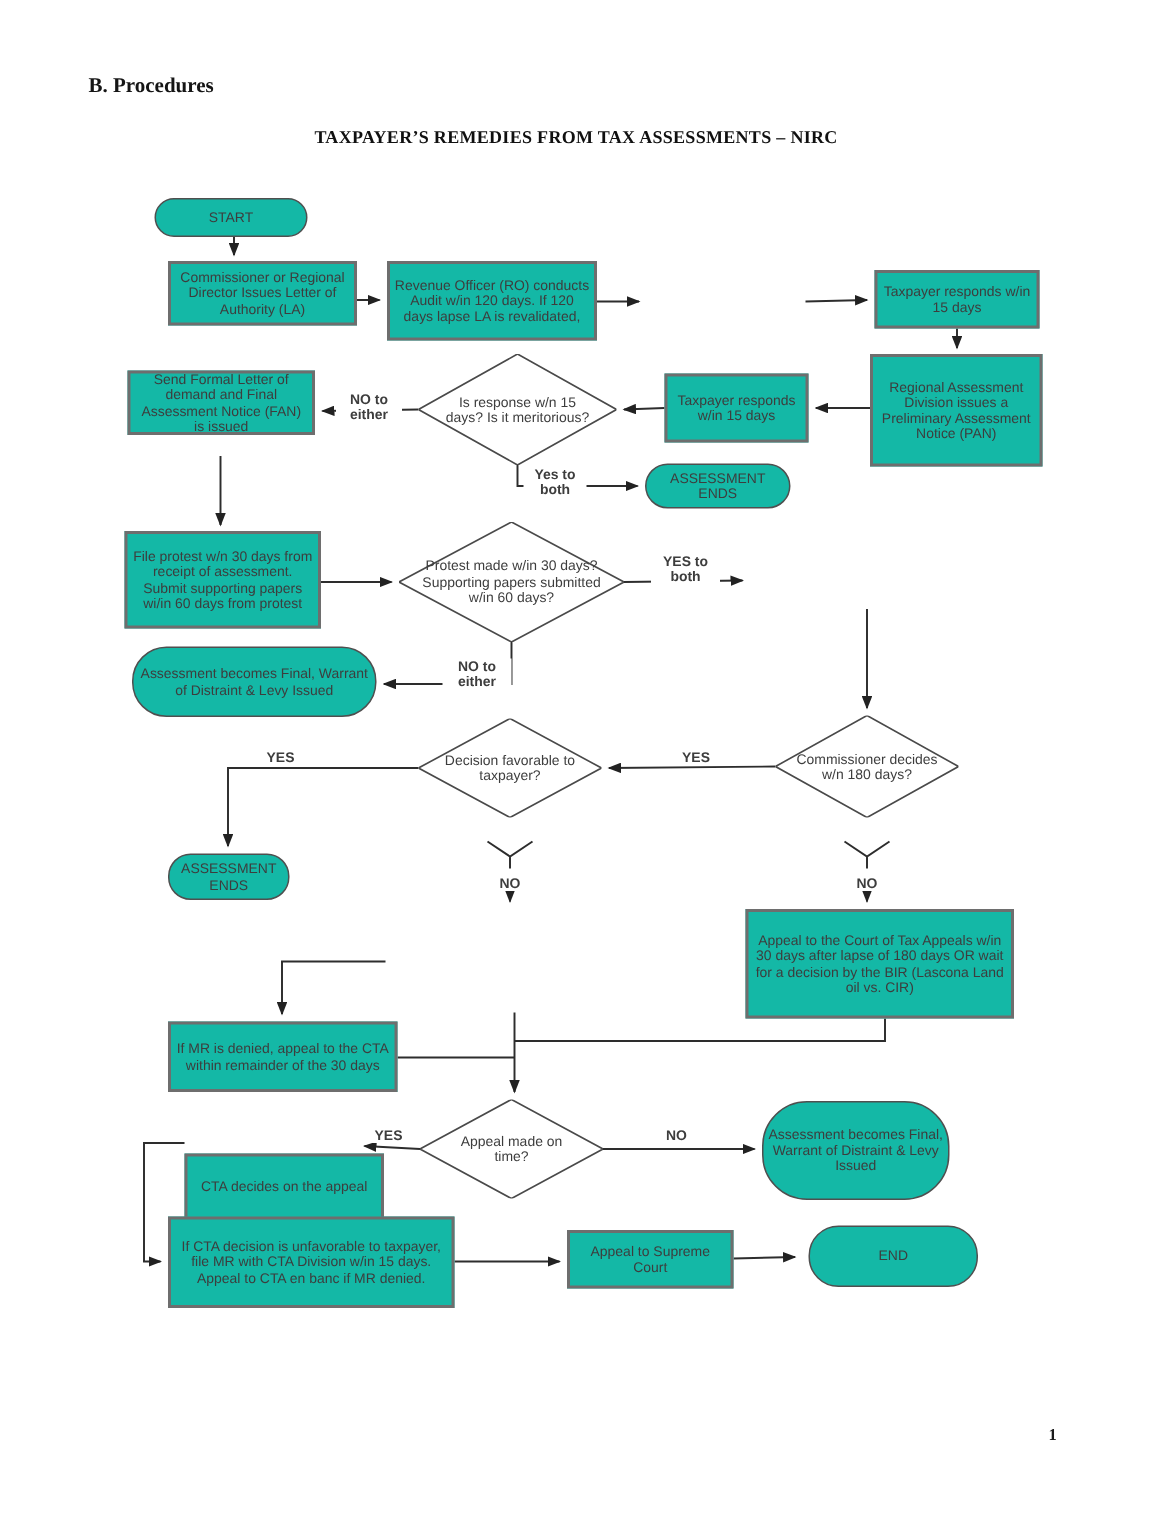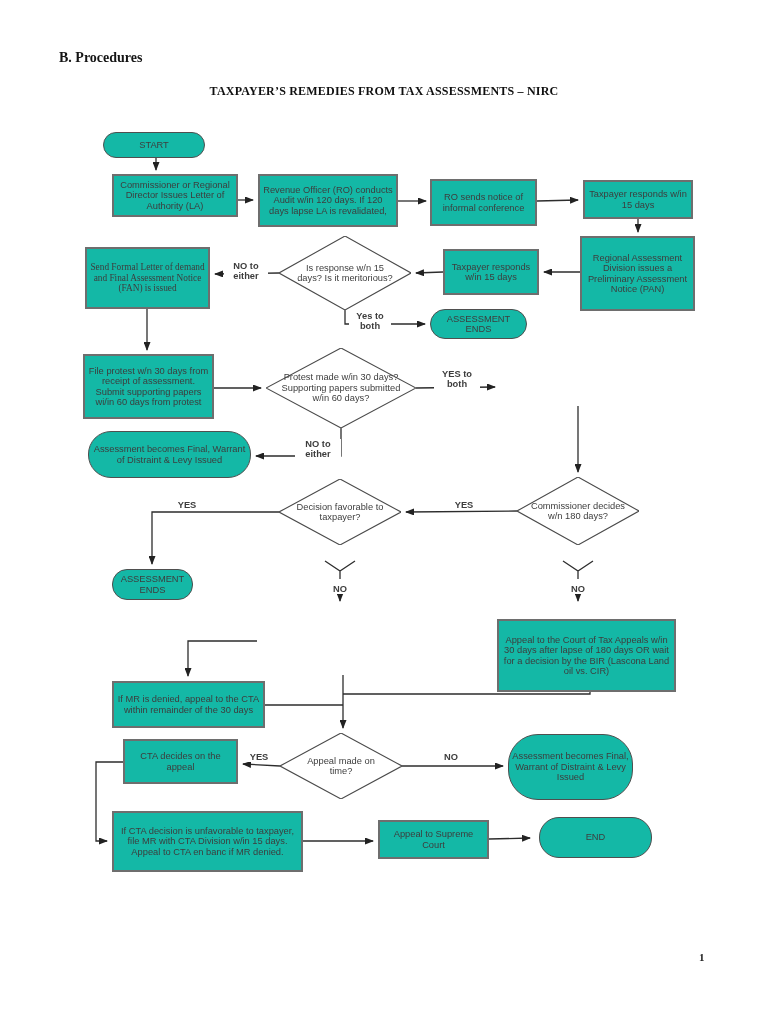--- a/index.html
+++ b/index.html
@@ -85,32 +85,31 @@
       <path d="M402,766 L503,766" marker-end="url(#ah)"></path>
       <path d="M123,762 L96,762 L96,841 L107,841" marker-end="url(#ah)"></path>
       <path d="M303,841 L373,841" marker-end="url(#ah)"></path>
       <path d="M489,839 L530,838" marker-end="url(#ah)"></path>
     </g>
   </svg>
 
   <div class="node terminal" style="left:103px;top:132px;width:102px;height:26px;border-radius:13px;">START</div>
   <div class="node box" style="left:112px;top:174px;width:126px;height:43px;">Commissioner or Regional Director Issues Letter of Authority (LA)</div>
   <div class="node box" style="left:258px;top:174px;width:140px;height:53px;">Revenue Officer (RO) conducts Audit w/in 120 days.  If 120 days lapse LA is revalidated,</div>
-  <div class="node box" style="left:430px;top:179px;width:107px;height:47px;">RO sends notice of informal conference</div>
   <div class="node box" style="left:583px;top:180px;width:110px;height:39px;">Taxpayer responds w/in 15 days</div>
   <div class="node box" style="left:580px;top:236px;width:115px;height:75px;">Regional Assessment Division issues a Preliminary Assessment Notice (PAN)</div>
   <div class="node box" style="left:443px;top:249px;width:96px;height:46px;">Taxpayer responds w/in 15 days</div>
-  <div class="node box" style="left:85px;top:247px;width:125px;height:62px;font-family:Liberation Serif, serif;">Send Formal Letter of demand and Final Assessment Notice (FAN) is issued</div>
+  <div class="node box" style="left:85px;top:247px;width:125px;height:43px;">Send Formal Letter of demand and Final Assessment Notice (FAN) is issued</div>
   <div class="node terminal" style="left:430px;top:309px;width:97px;height:30px;border-radius:15px;">ASSESSMENT ENDS</div>
   <div class="node box" style="left:83px;top:354px;width:131px;height:65px;">File protest w/n 30 days from receipt of assessment.  Submit supporting papers wi/in 60 days from protest</div>
   <div class="node terminal" style="left:88px;top:431px;width:163px;height:47px;border-radius:23px;">Assessment becomes Final, Warrant of Distraint &amp; Levy Issued</div>
   <div class="node terminal" style="left:112px;top:569px;width:81px;height:31px;border-radius:15px;">ASSESSMENT ENDS</div>
-  <div class="node box" style="left:497px;top:606px;width:179px;height:73px;margin-top:13px;">Appeal to the Court of Tax Appeals w/in 30 days after lapse of 180 days OR wait for a decision by the BIR (Lascona Land oil vs. CIR)</div>
+  <div class="node box" style="left:497px;top:606px;width:179px;height:73px;">Appeal to the Court of Tax Appeals w/in 30 days after lapse of 180 days OR wait for a decision by the BIR (Lascona Land oil vs. CIR)</div>
   <div class="node box" style="left:112px;top:681px;width:153px;height:47px;">If MR is denied, appeal to the CTA within remainder of the 30 days</div>
-  <div class="node box" style="left:123px;top:739px;width:115px;height:45px;">CTA decides on the appeal</div>
+  <div class="node box" style="left:123px;top:769px;width:133px;height:45px;">CTA decides on the appeal</div>
   <div class="node terminal" style="left:508px;top:734px;width:125px;height:66px;border-radius:30px;">Assessment becomes Final, Warrant of Distraint &amp; Levy Issued</div>
   <div class="node box" style="left:112px;top:811px;width:191px;height:61px;">If CTA decision is unfavorable to taxpayer, file MR with CTA Division w/in 15 days.  Appeal to CTA en banc if MR denied.</div>
   <div class="node box" style="left:378px;top:820px;width:111px;height:39px;">Appeal to Supreme Court</div>
   <div class="node terminal" style="left:539px;top:817px;width:113px;height:41px;border-radius:20px;">END</div>
 
   <div class="diamond" style="left:279px;top:236px;width:132px;height:74px;">
     <svg viewBox="0 0 100 100" preserveAspectRatio="none">
         <polygon points="50,0 100,50 50,100 0,50" fill="#fff" stroke="#4a4a4a" vector-effect="non-scaling-stroke" stroke-width="1.1"></polygon>
       </svg>
     <div class="dl">Is response w/n 15 days? Is it meritorious?</div>

